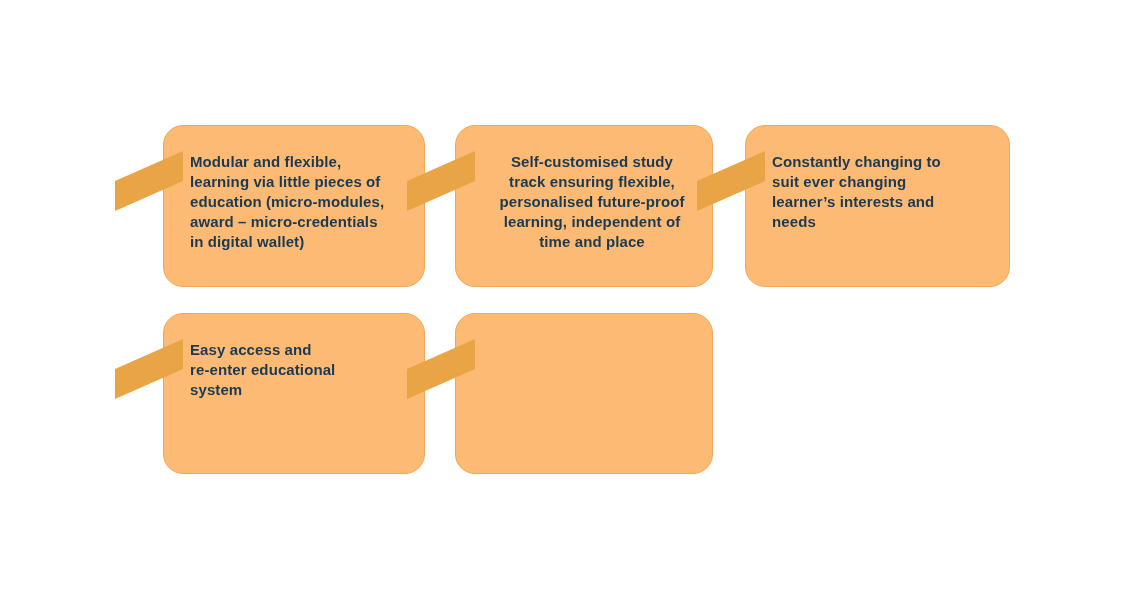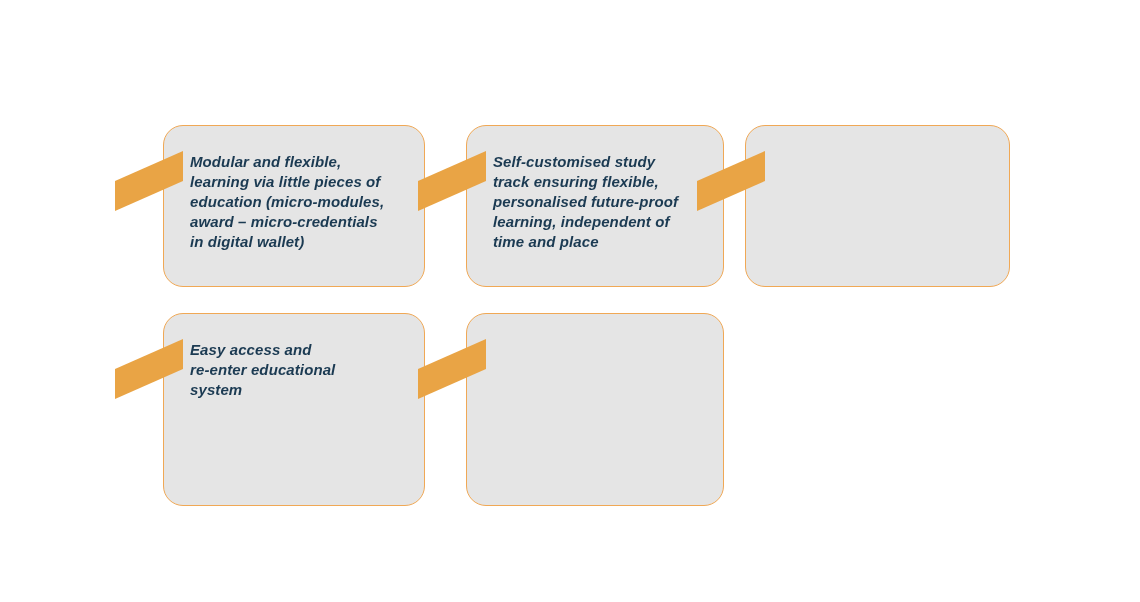--- a/index.html
+++ b/index.html
@@ -17,31 +17,30 @@
     width: 1140px;
     height: 602px;
     background: #ffffff;
     overflow: hidden;
     font-family: "Liberation Sans", sans-serif;
   }
   .card {
     position: absolute;
     border: 1.5px solid var(--border-orange);
     border-radius: 20px;
-    background: #e5e5e5;
+    background: #fdba74;
     box-sizing: border-box;
-    font-style: italic;
   }
   
   .c1 { left: 163px; width: 262px; }
-  .c2 { left: 466px; width: 258px; }
+  .c2 { left: 455px; width: 258px; text-align: center; }
   .c3 { left: 745px; width: 265px; }
   
   .r1 { top: 125px; height: 162px; }
-  .r2 { top: 313px; height: 193px; }
+  .r2 { top: 313px; height: 161px; }
   .slash {
     position: absolute;
     left: -49px;
     top: 25px;
     width: 68px;
     height: 60px;
     background: var(--orange);
     clip-path: polygon(0 50%, 100% 0, 100% 50%, 0 100%);
   }
   .card-text {
@@ -75,20 +74,24 @@
     <div class="slash"></div>
     <div class="card-text">Self-customised study
 track ensuring flexible,
 personalised future-proof
 learning, independent of
 time and place</div>
   </div>
 
   <div class="card r1 c3">
     <div class="slash"></div>
+    <div class="card-text">Constantly changing to
+suit ever changing
+learner’s interests and
+needs</div>
   </div>
 
   <div class="card r2 c1">
     <div class="slash"></div>
     <div class="card-text">Easy access and
 re-enter educational
 system</div>
   </div>
 
   <div class="card r2 c2">

